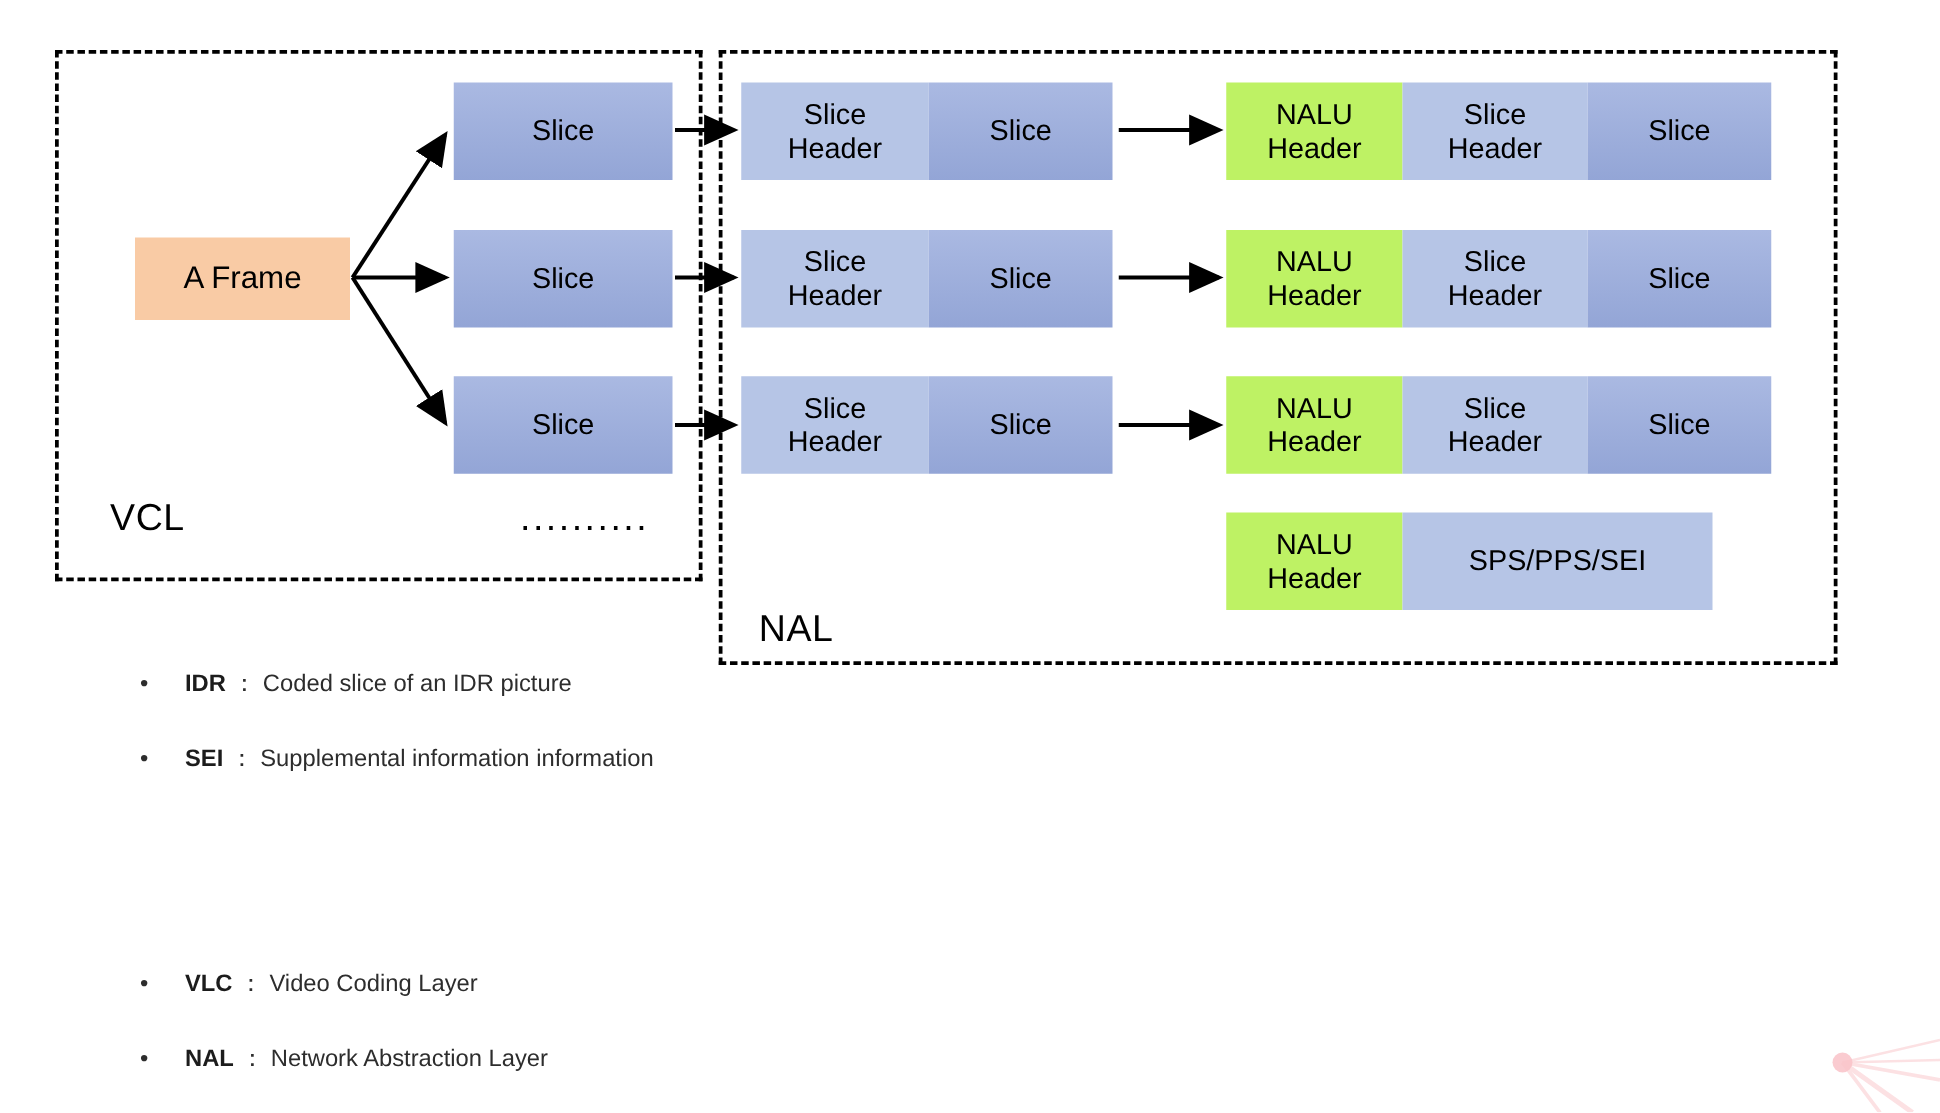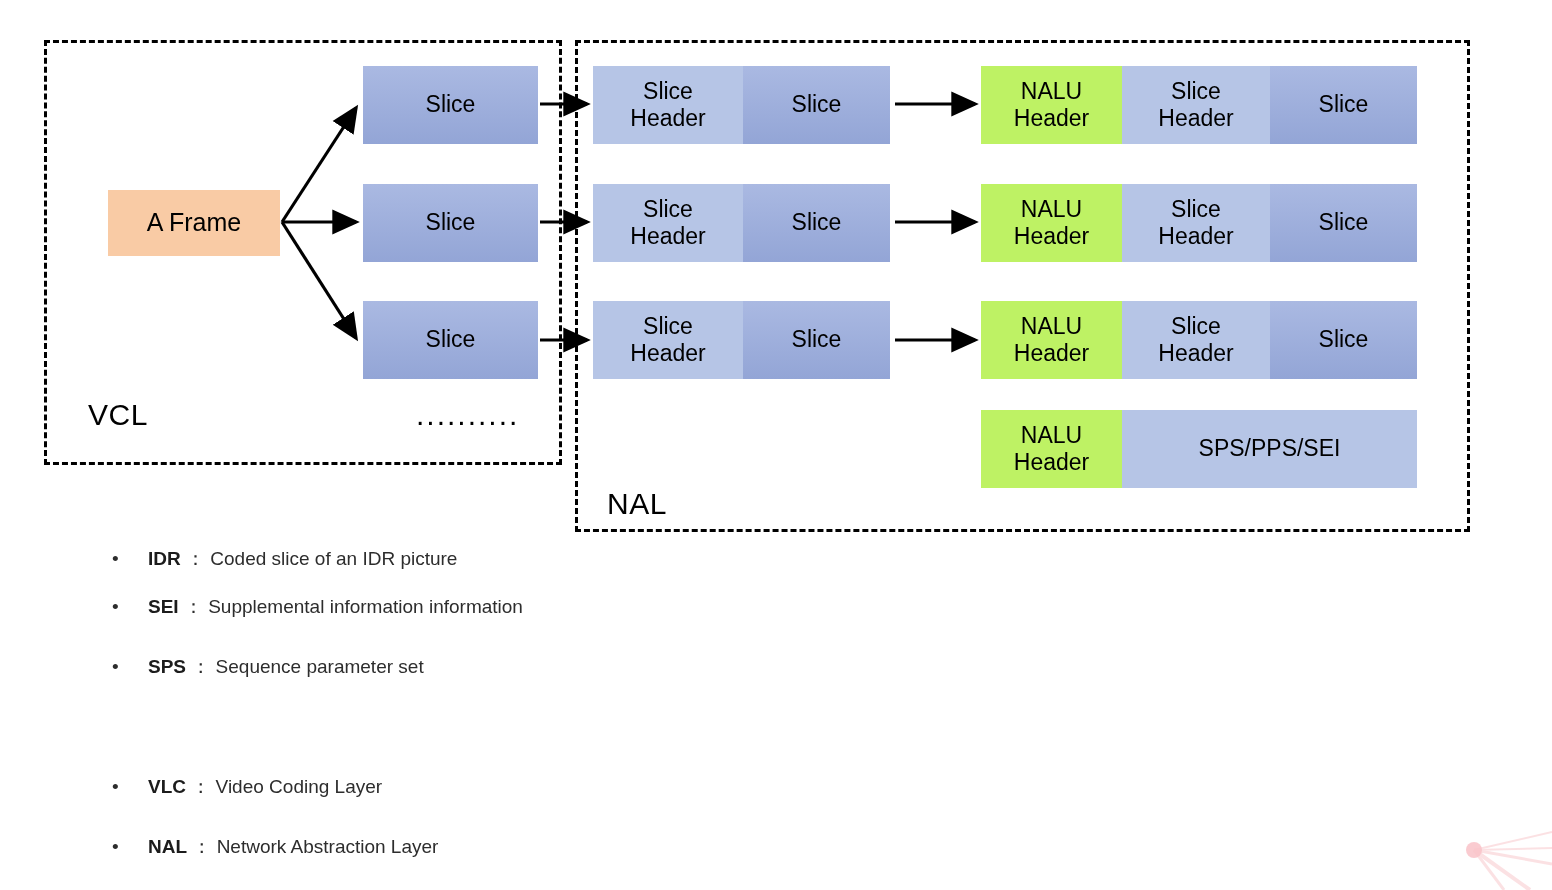--- a/index.html
+++ b/index.html
@@ -171,33 +171,30 @@
   <div class="block fill-slice" style="left:1270px; top:184px; width:147px; height:78px;">Slice</div>
 
   <div class="block fill-nalu-hdr" style="left:981px; top:301px; width:141px; height:78px;">NALU
 Header</div>
   <div class="block fill-slice-hdr" style="left:1122px; top:301px; width:148px; height:78px;">Slice
 Header</div>
   <div class="block fill-slice" style="left:1270px; top:301px; width:147px; height:78px;">Slice</div>
 
   <div class="block fill-nalu-hdr" style="left:981px; top:410px; width:141px; height:78px;">NALU
 Header</div>
-  <div class="block fill-payload" style="left:1122px; top:410px; width:295px; height:78px;">SPS/PPS/SEI</div>
-
-  <div class="legend-item" style="top:534px;margin-top:12px;">
+  <div class="block fill-payload" style="left:1122px; top:410px; width:248px; height:78px;">SPS/PPS/SEI</div>
+
+  <div class="legend-item" style="top:534px;">
     <span class="legend-bullet">•</span><span class="legend-term">IDR</span><span class="legend-sep"> ： </span><span class="legend-desc">Coded slice of an IDR picture</span>
   </div>
 
   <div class="legend-item" style="top:594px;">
     <span class="legend-bullet">•</span><span class="legend-term">SEI</span><span class="legend-sep"> ： </span><span class="legend-desc">Supplemental information information</span>
   </div>
 
-  <div class="legend-item" style="top:654px;">
-    <span class="legend-bullet">•</span><span class="legend-term">SPS</span><span class="legend-sep"> ：  </span><span class="legend-desc">Sequence parameter set</span>
-  </div>
 
 
   <div class="legend-item" style="top:834px;">
     <span class="legend-bullet">•</span><span class="legend-term">NAL</span><span class="legend-sep"> ： </span><span class="legend-desc">Network Abstraction Layer</span>
   </div>
 
   <div class="legend-item" style="top:774px;">
     <span class="legend-bullet">•</span><span class="legend-term">VLC</span><span class="legend-sep"> ： </span><span class="legend-desc">Video Coding Layer</span>
   </div>
 

